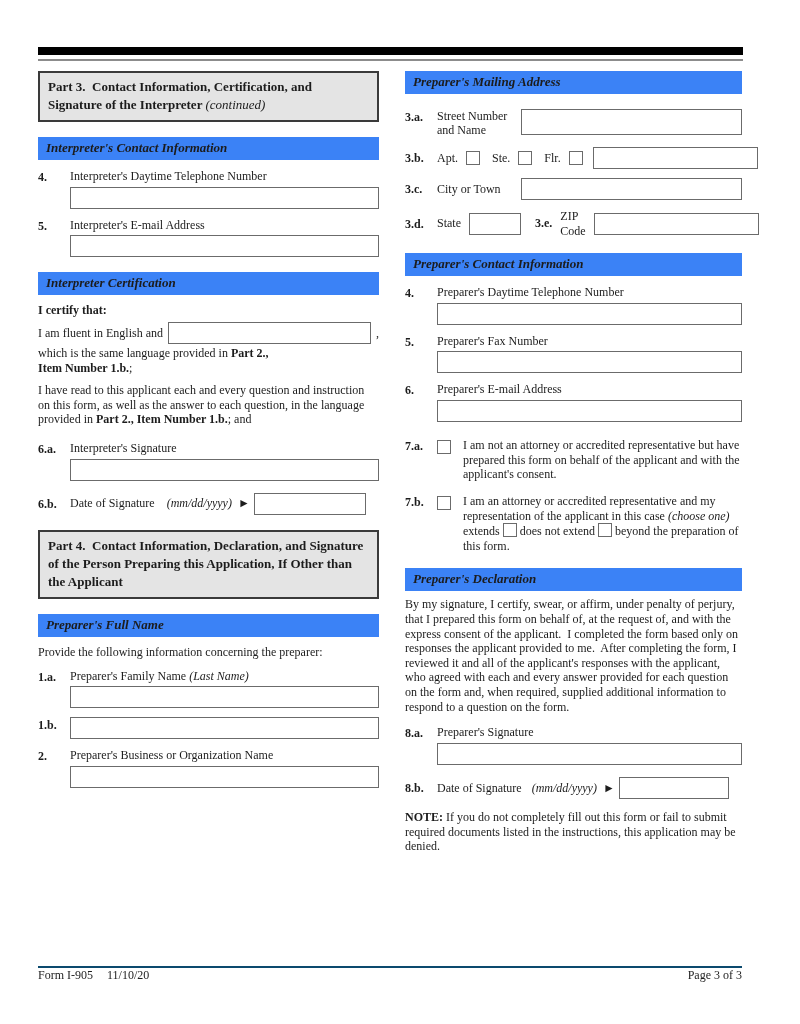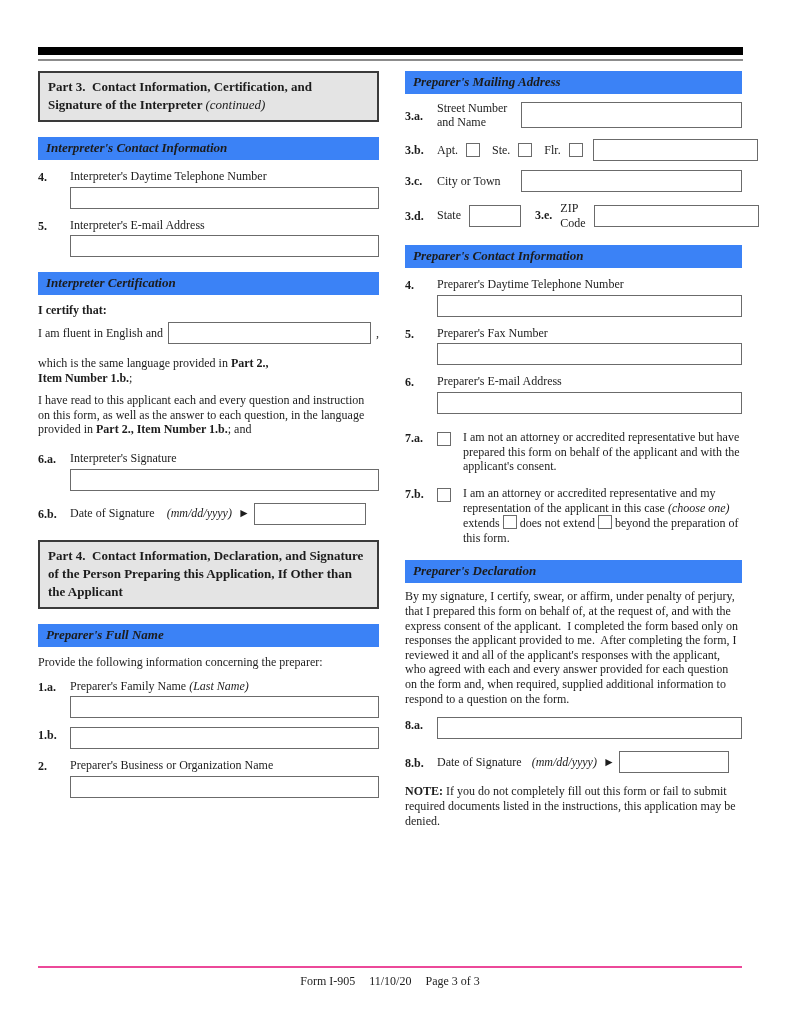--- a/index.html
+++ b/index.html
@@ -42,22 +42,22 @@
     display:inline-block; width:14px; height:14px; background:#fff;
     border:1.5px solid #6b6b6b; flex:none; vertical-align:-2px;
   }
   .para { margin-top:8px; }
   .pre-wrap { white-space:pre-wrap; }
   b { font-weight:bold; }
   .arrow { font-size:12px; padding:0 4px 0 6px; }
 
   .footer {
     position:absolute; left:38px; right:58px; top:966px;
-    border-top:2px solid #ec4899; padding-top:6px;
-    display:flex; justify-content:center; font-size:12px;
+    border-top:2px solid #0c4a6e; 
+    display:flex; justify-content:space-between; font-size:12px;
   }
   .footer .left span { margin-right:14px; }
 </style>
 </head>
 <body>
 
 <div class="page">
   <div class="content">
     <div class="topbar"></div>
     <div class="toprule"></div>
@@ -87,21 +87,21 @@
 
         <div class="section-bar mt15">Interpreter Certification</div>
 
         <div class="para" style="font-weight:bold;">I certify that:</div>
 
         <div class="row" style="margin-top:4px; gap:5px;">
           <span>I am fluent in English and</span>
           <input class="tbox" style="flex: 1 1 0%; width: auto;">
           <span>,</span>
         </div>
-        <div style="margin-top:12px;"><span>which is the same language provided in </span><b>Part 2.,</b></div>
+        <div style="margin-top:2px;"><span>which is the same language provided in </span><b>Part 2.,</b></div>
         <div><b>Item Number 1.b.</b><span>;</span></div>
 
         <div class="para"><span>I have read to this applicant each and every question and instruction on this form, as well as the answer to each question, in the language provided in </span><b>Part 2., Item Number 1.b.</b><span>; and</span></div>
 
 
         <div class="item" style="margin-top:14px;">
           <div class="inum">6.a.</div>
           <div class="ibody">
             <div class="ilabel">Interpreter's Signature</div>
             <input class="tbox" style="">
@@ -142,21 +142,21 @@
           <div class="ibody">
             <div class="ilabel">Preparer's Business or Organization Name</div>
             <input class="tbox" style="">
           </div>
         </div>
       </div>
 
       <div class="col-r">
         <div class="section-bar">Preparer's Mailing Address</div>
 
-        <div class="item" style="margin-top:7px;align-items:center;">
+        <div class="item" style="margin-top:15px;">
           <div class="inum">3.a.</div>
           <div style="width:84px; flex:none; padding-right:4px;">Street Number and Name</div>
           <input class="tbox" style="flex: 1 1 0%; width: auto; height: 26px;">
         </div>
 
         <div class="item row">
           <div class="inum">3.b.</div>
           <span>Apt.</span>
           <span class="cb" style="margin-left:8px;"></span>
           <span style="margin-left:12px;">Ste.</span>
@@ -219,20 +219,21 @@
           <div style="flex:1;"><span>I am an attorney or accredited representative and my representation of the applicant in this case </span><span class="hint">(choose one)</span><span> extends </span><span class="cb"></span><span> does not extend </span><span class="cb"></span><span> beyond the preparation of this form.</span></div>
         </div>
 
         <div class="section-bar mt15">Preparer's Declaration</div>
 
         <div class="para pre-wrap" style="margin-top:6px;">By my signature, I certify, swear, or affirm, under penalty of perjury, that I prepared this form on behalf of, at the request of, and with the express consent of the applicant.  I completed the form based only on responses the applicant provided to me.  After completing the form, I reviewed it and all of the applicant's responses with the applicant, who agreed with each and every answer provided for each question on the form and, when required, supplied additional information to respond to a question on the form.</div>
 
         <div class="item" style="margin-top:11px;">
           <div class="inum">8.a.</div>
           <div class="ibody">
+            <div class="ilabel">Preparer's Signature</div>
             <input class="tbox" style="">
           </div>
         </div>
 
         <div class="item row" style="margin-top:12px;">
           <div class="inum">8.b.</div>
           <span>Date of Signature</span>
           <span class="hint" style="margin-left:10px;">(mm/dd/yyyy)</span>
           <span class="arrow">►</span>
           <input class="tbox" style="width: 110px; flex: 0 0 auto;">

